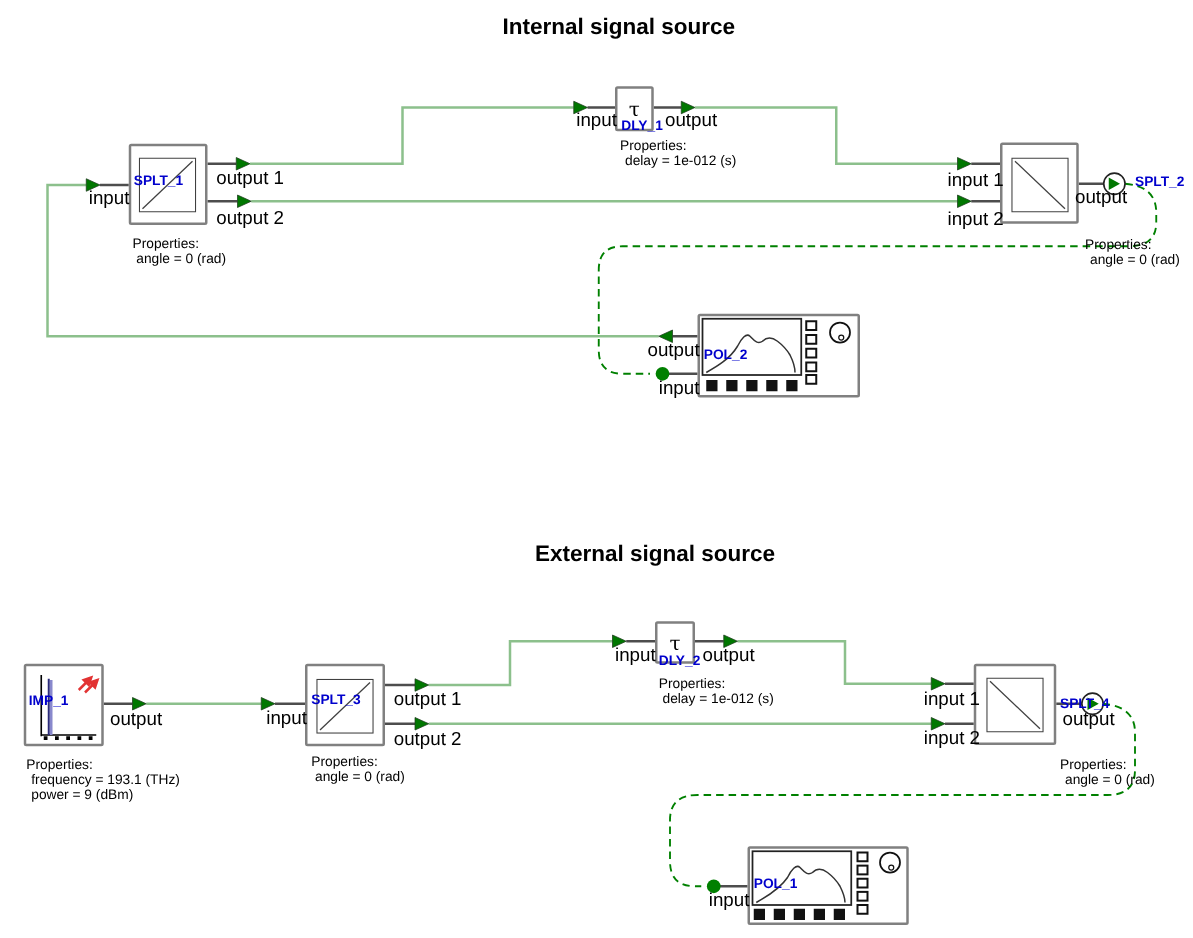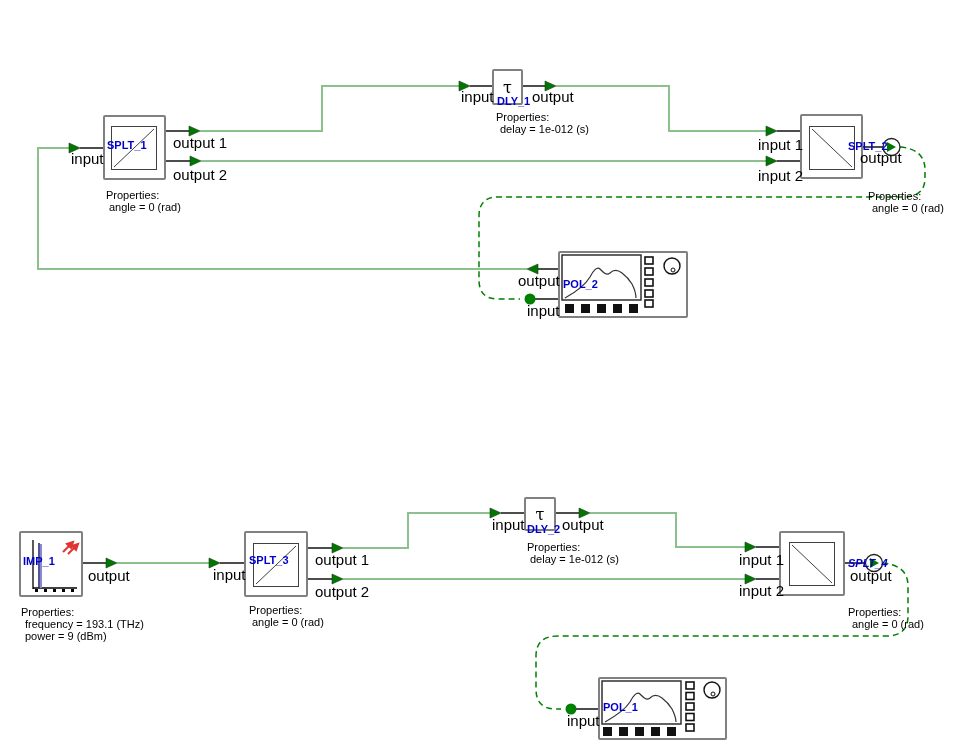--- a/index.html
+++ b/index.html
@@ -82,20 +82,22 @@
     </g>
     <g>
       <circle cx="874" cy="563" r="8.5" fill="#fff" stroke="#222" stroke-width="1.3"></circle>
       <polygon points="870,558 870,568 879,563" fill="#007700"></polygon>
     </g>
 
     <circle cx="530" cy="299" r="5.5" fill="#008000"></circle>
     <circle cx="571" cy="709" r="5.5" fill="#008000"></circle>
   </svg>
 
+  <div class="title" style="left:402px;top:11px;">Internal signal source</div>
+  <div class="title" style="left:428px;top:433px;">External signal source</div>
 
   <div class="clabel" style="left:107px;top:95px;">SPLT_1</div>
   <div class="block" style="left:103px;top:115px;width:63px;height:65px;">
     <svg class="icon-abs" style="left:6px;top:9px;" width="46" height="44" viewBox="0 0 46 44">
       <rect x="0.5" y="0.5" width="45" height="43" fill="#fff" stroke="#404040"></rect>
       <line x1="3" y1="41" x2="43" y2="3" stroke="#404040" stroke-width="1"></line>
     </svg>
   </div>
   <div class="plabel" style="left:71px;top:153px;">input</div>
   <div class="plabel" style="left:173px;top:137px;">output 1</div>
@@ -105,21 +107,21 @@
 
   <div class="clabel" style="left:497px;top:51px;">DLY_1</div>
   <div class="block dly" style="left:492px;top:69px;width:31px;height:36px;">
     <span>τ</span>
   </div>
   <div class="plabel" style="left:461px;top:91px;">input</div>
   <div class="plabel" style="left:532px;top:91px;">output</div>
   <div class="props" style="left:496px;top:112px;">Properties:</div>
   <div class="props" style="left:500px;top:124px;">delay = 1e-012 (s)</div>
 
-  <div class="clabel" style="left:848px;top:96px;">SPLT_2</div>
+  <div class="clabel" style="left:908px;top:96px;">SPLT_2</div>
   <div class="block" style="left:800px;top:114px;width:63px;height:65px;">
     <svg class="icon-abs" style="left:7px;top:10px;" width="46" height="44" viewBox="0 0 46 44">
       <rect x="0.5" y="0.5" width="45" height="43" fill="#fff" stroke="#404040"></rect>
       <line x1="3" y1="3" x2="43" y2="41" stroke="#404040" stroke-width="1"></line>
     </svg>
   </div>
   <div class="plabel" style="left:758px;top:139px;">input 1</div>
   <div class="plabel" style="left:758px;top:170px;">input 2</div>
   <div class="plabel" style="left:860px;top:152px;">output</div>
   <div class="props" style="left:868px;top:191px;">Properties:</div>
@@ -193,21 +195,21 @@
 
   <div class="clabel" style="left:527px;top:479px;">DLY_2</div>
   <div class="block dly" style="left:524px;top:497px;width:32px;height:34px;">
     <span>τ</span>
   </div>
   <div class="plabel" style="left:492px;top:519px;">input</div>
   <div class="plabel" style="left:562px;top:519px;">output</div>
   <div class="props" style="left:527px;top:542px;">Properties:</div>
   <div class="props" style="left:530px;top:554px;">delay = 1e-012 (s)</div>
 
-  <div class="clabel" style="left:848px;top:513px;font-style:italic;">SPLT_4</div>
+  <div class="clabel" style="left:848px;top:513px;">SPLT_4</div>
   <div class="block" style="left:779px;top:531px;width:66px;height:65px;">
     <svg class="icon-abs" style="left:8px;top:9px;" width="46" height="44" viewBox="0 0 46 44">
       <rect x="0.5" y="0.5" width="45" height="43" fill="#fff" stroke="#404040"></rect>
       <line x1="3" y1="3" x2="43" y2="41" stroke="#404040" stroke-width="1"></line>
     </svg>
   </div>
   <div class="plabel" style="left:739px;top:554px;">input 1</div>
   <div class="plabel" style="left:739px;top:585px;">input 2</div>
   <div class="plabel" style="left:850px;top:570px;">output</div>
   <div class="props" style="left:848px;top:607px;">Properties:</div>

